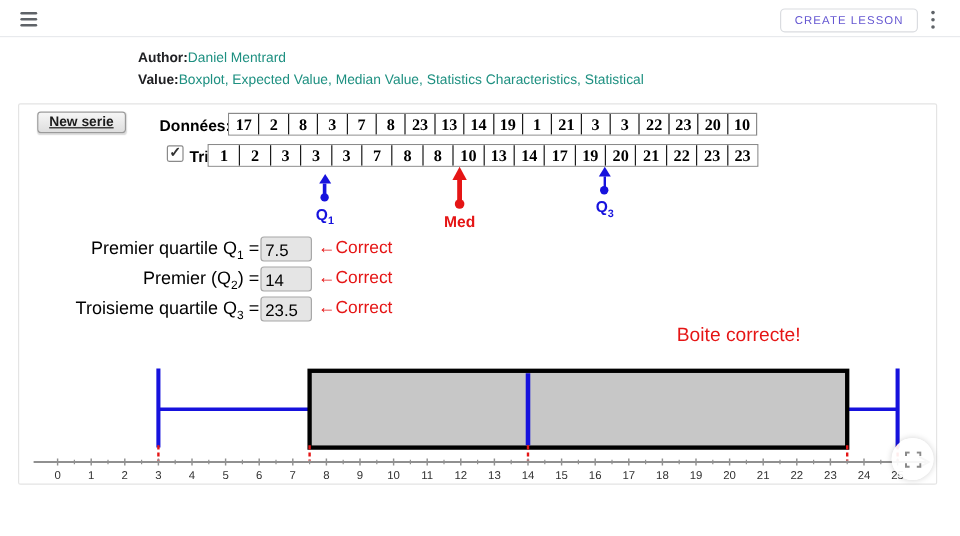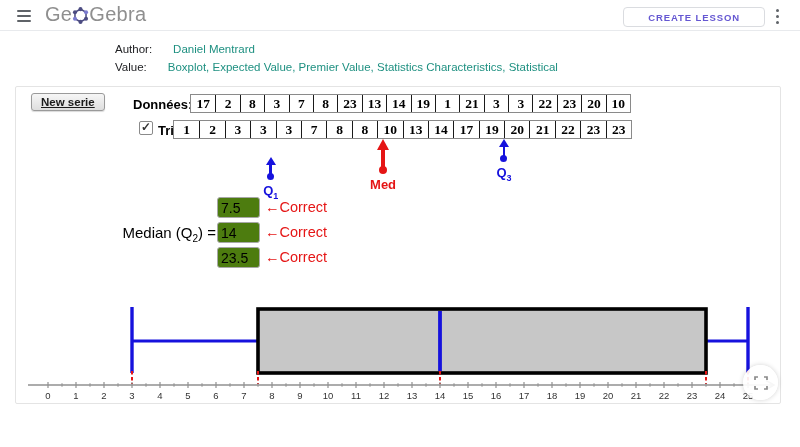--- a/index.html
+++ b/index.html
@@ -4,27 +4,27 @@
 <style>
   * { margin:0; padding:0; box-sizing:border-box; }
   html,body { width:800px; height:447px; background:#fff; font-family:"Liberation Sans", sans-serif; position:relative; overflow:hidden; }
 
   
   .topbar { position:absolute; left:0; top:0; width:800px; height:31px; background:#fff; border-bottom:1px solid #e8eaed; }
   .hamburger { position:absolute; left:17px; top:10px; width:14px; height:12px; display:flex; flex-direction:column; justify-content:space-between; cursor:pointer; }
   .hamburger span { display:block; height:1.6px; background:#5f6368; border-radius:1px; }
   .logo { position:absolute; left:45px; top:3px; font-size:20px; color:#8f8f8f; letter-spacing:.3px; display:flex; align-items:center; }
   .logo svg { margin:2px 0 0 0; }
-  .create-lesson { position:absolute; right:35px; top:7px; height:20px; padding:0 24px; background:#fff; border:1px solid #dadce0; border-radius:4px; color:#6557d2; font-size:9.5px; font-weight:bold; letter-spacing:.9px; display:flex; align-items:center; cursor:pointer; }
+  .create-lesson { position:absolute; right:35px; top:7px; height:20px; padding:0 11px; background:#fff; border:1px solid #dadce0; border-radius:4px; color:#6557d2; font-size:9.5px; font-weight:normal; letter-spacing:.9px; display:flex; align-items:center; cursor:pointer; }
   .kebab { position:absolute; right:16px; top:9px; width:14px; height:15px; display:flex; flex-direction:column; align-items:center; justify-content:space-between; cursor:pointer; }
   .kebab i { width:3px; height:3px; border-radius:50%; background:#5f6368; }
 
   
   .meta-row { position:absolute; left:115px; font-size:11.5px; color:#202124; }
-  .meta-row b { font-weight:normal; margin-right:21px; }
+  .meta-row b { font-weight:bold; margin-right:0; }
   .meta-row .lnk { color:#1e9081; cursor:pointer; }
   #author-row { top:43px; }
   #topic-row { top:61px; }
 
   
   .applet { position:absolute; left:15px; top:86px; width:766px; height:318px; background:#fff; border:1px solid #e4e4e4; border-radius:2px; }
 
   .btn-newserie { position:absolute; left:15px; top:6px; padding:2px 9px; font-size:11.5px; font-weight:bold; color:#1a1a1a; background:linear-gradient(#f6f6f6,#dedede); border:1px solid #9a9a9a; border-radius:3px; box-shadow:0 1px 1px rgba(0,0,0,.15); cursor:pointer;text-decoration:underline; }
   .count-text { position:absolute; left:2px; top:32px; font-size:13px; font-weight:bold; color:#000; }
   .row-label { position:absolute; font-size:13px; font-weight:bold; color:#000; }
@@ -43,65 +43,52 @@
   .marker .head { width:0; height:0; }
   .marker .stem { }
   .marker .dot { border-radius:50%; }
   .marker .mlabel { font-size:13px; font-weight:bold; margin-top:3px; }
   .marker sub { font-size:9px; }
 
   
   .q-row { position:absolute; left:0; height:24px; width:400px; }
   .q-label { position:absolute; left:0; top:2px; width:200px; text-align:right; font-size:15px; color:#000; }
   .q-label sub { font-size:10px; }
-  .q-input { position:absolute; left:201px; top:0; width:43px; height:21px; border:1.5px solid #a8a8a8; border-radius:3px; font-family:"Liberation Sans", sans-serif; font-size:14px; padding-left:3px; color:#000; background:#4d7c0f; }
+  .q-input { position:absolute; left:201px; top:0; width:43px; height:21px; border:1.5px solid #a8a8a8; border-radius:3px; font-family:"Liberation Sans", sans-serif; font-size:14px; padding-left:3px; color:#000; background:#e5e5e5; }
   .q-status { position:absolute; left:249px; top:2px; font-size:14.5px; color:#e51515; }
 
   .result-text { position:absolute; left:548px; top:184px; font-size:16px; color:#e51515; }
 
   
   #boxplot-svg { position:absolute; left:0; top:208px; }
 
   .fullscreen-btn { position:absolute; left:727px; top:278px; width:35px; height:35px; border-radius:50%; background:rgba(255,255,255,.92); box-shadow:0 0 5px rgba(0,0,0,.18); display:flex; align-items:center; justify-content:center; cursor:pointer; }
 </style>
 </head>
 <body>
 
 <div class="topbar">
   <div class="hamburger">
       <span></span>
       <span></span>
       <span></span>
     </div>
-  <div class="logo">
-    <span>Ge</span>
-    <svg width="17" height="17" viewBox="0 0 20 20">
-      <polygon points="10,2.5 16.5,6.2 16.5,13.8 10,17.5 3.5,13.8 3.5,6.2" fill="none" stroke="#4c4c82" stroke-width="1.8"></polygon>
-      <circle cx="10" cy="2.5" r="2.4" fill="#4c4c82"></circle>
-      <circle cx="16.5" cy="6.2" r="2.4" fill="#7b7bd0"></circle>
-      <circle cx="16.5" cy="13.8" r="2.4" fill="#4c4c82"></circle>
-      <circle cx="10" cy="17.5" r="2.4" fill="#4c4c82"></circle>
-      <circle cx="3.5" cy="13.8" r="2.4" fill="#7b7bd0"></circle>
-      <circle cx="3.5" cy="6.2" r="2.4" fill="#4c4c82"></circle>
-    </svg>
-    <span>Gebra</span>
-  </div>
   <div class="create-lesson">CREATE LESSON</div>
   <div class="kebab">
       <i></i>
       <i></i>
       <i></i>
     </div>
 </div>
 
 <div class="meta-row" id="author-row">
   <b>Author:</b><span class="lnk">Daniel Mentrard</span>
 </div>
 <div class="meta-row" id="topic-row">
-  <b>Value:</b><span id="topic-links"><span class="lnk">Boxplot, </span><span class="lnk">Expected Value, </span><span class="lnk">Premier Value, </span><span class="lnk">Statistics Characteristics, </span><span class="lnk">Statistical</span></span>
+  <b>Value:</b><span id="topic-links"><span class="lnk">Boxplot, </span><span class="lnk">Expected Value, </span><span class="lnk">Median Value, </span><span class="lnk">Statistics Characteristics, </span><span class="lnk">Statistical</span></span>
 </div>
 
 <div class="applet">
 
   <div class="btn-newserie">New serie</div>
 
   <div class="row-label" id="donnees-label">Données:</div>
   <div class="cellrow" id="donnees-cells">
       <div class="cell" style="width: 24.4px;">17</div>
       <div class="cell" style="width: 24.4px;">2</div>
@@ -140,21 +127,21 @@
       <div class="cell" style="width: 25.4px;">17</div>
       <div class="cell" style="width: 25.4px;">19</div>
       <div class="cell" style="width: 25.4px;">20</div>
       <div class="cell" style="width: 25.4px;">21</div>
       <div class="cell" style="width: 25.4px;">22</div>
       <div class="cell" style="width: 25.4px;">23</div>
       <div class="cell" style="width: 25.4px;">23</div>
     </div>
 
   <div id="markers">
-      <div class="marker" style="left: 242.79px; top: 70px; width: 24px; text-align: right;">
+      <div class="marker" style="left: 242.79px; top: 58px; width: 24px; text-align: right;">
         <div class="head" style="border-left: 5px solid transparent; border-right: 5px solid transparent; border-bottom: 8px solid rgb(22, 18, 221);"></div>
         <div class="stem" style="width: 2.6px; height: 9px; background: rgb(22, 18, 221);"></div>
         <div class="dot" style="height: 7px; width: 7px; background: rgb(22, 18, 221); margin-top: -1px;"></div>
         <div class="mlabel" style="color: rgb(22, 18, 221);">Q<sub>1</sub></div>
       </div>
       <div class="marker" style="left: 355.058px; top: 52px; width: 24px;">
         <div class="head" style="border-left: 6.5px solid transparent; border-right: 6.5px solid transparent; border-bottom: 11px solid rgb(229, 21, 21);"></div>
         <div class="stem" style="width: 4px; height: 17px; background: rgb(229, 21, 21);"></div>
         <div class="dot" style="height: 8px; width: 8px; background: rgb(229, 21, 21); margin-top: -1px;"></div>
         <div class="mlabel" style="color: rgb(229, 21, 21);">Med</div>
@@ -162,34 +149,37 @@
       <div class="marker" style="left: 475.962px; top: 52px; width: 24px;">
         <div class="head" style="border-left: 5px solid transparent; border-right: 5px solid transparent; border-bottom: 8px solid rgb(22, 18, 221);"></div>
         <div class="stem" style="width: 2.6px; height: 9px; background: rgb(22, 18, 221);"></div>
         <div class="dot" style="height: 7px; width: 7px; background: rgb(22, 18, 221); margin-top: -1px;"></div>
         <div class="mlabel" style="color: rgb(22, 18, 221);">Q<sub>3</sub></div>
       </div>
     </div>
 
   <div id="quartile-rows">
       <div class="q-row" style="top: 110px;">
+        <div class="q-label"><span>Premier quartile Q</span><sub>1</sub><span> =</span></div>
         <input class="q-input" type="text" value="7.5" style="">
         <div class="q-status">←Correct</div>
       </div>
       <div class="q-row" style="top: 135px;">
-        <div class="q-label"><span>Median (Q</span><sub>2</sub><span>) =</span></div>
+        <div class="q-label"><span>Premier (Q</span><sub>2</sub><span>) =</span></div>
         <input class="q-input" type="text" value="14" style="">
         <div class="q-status">←Correct</div>
       </div>
       <div class="q-row" style="top: 160px;">
+        <div class="q-label"><span>Troisieme quartile Q</span><sub>3</sub><span> =</span></div>
         <input class="q-input" type="text" value="23.5" style="">
         <div class="q-status">←Correct</div>
       </div>
     </div>
 
+  <div class="result-text">Boite correcte!</div>
 
   <svg id="boxplot-svg" width="766" height="110">
       <line x1="116" y1="46" x2="242" y2="46" stroke="#1612dd" stroke-width="2.8"></line>
       <line x1="690" y1="46" x2="732" y2="46" stroke="#1612dd" stroke-width="2.8"></line>
       <line x1="116" y1="12" x2="116" y2="78" stroke="#1612dd" stroke-width="3.4"></line>
       <line x1="732" y1="12" x2="732" y2="78" stroke="#1612dd" stroke-width="3.4"></line>
       <rect x="242" y="14" width="448" height="64" fill="#c7c7c7" stroke="#000" stroke-width="3.6"></rect>
       <line x1="424" y1="16" x2="424" y2="76" stroke="#1612dd" stroke-width="3.8"></line>
       <line x1="116" y1="76" x2="116" y2="89" stroke="#e51515" stroke-width="2" stroke-dasharray="3.5 2.5"></line>
       <line x1="242" y1="76" x2="242" y2="89" stroke="#e51515" stroke-width="2" stroke-dasharray="3.5 2.5"></line>

